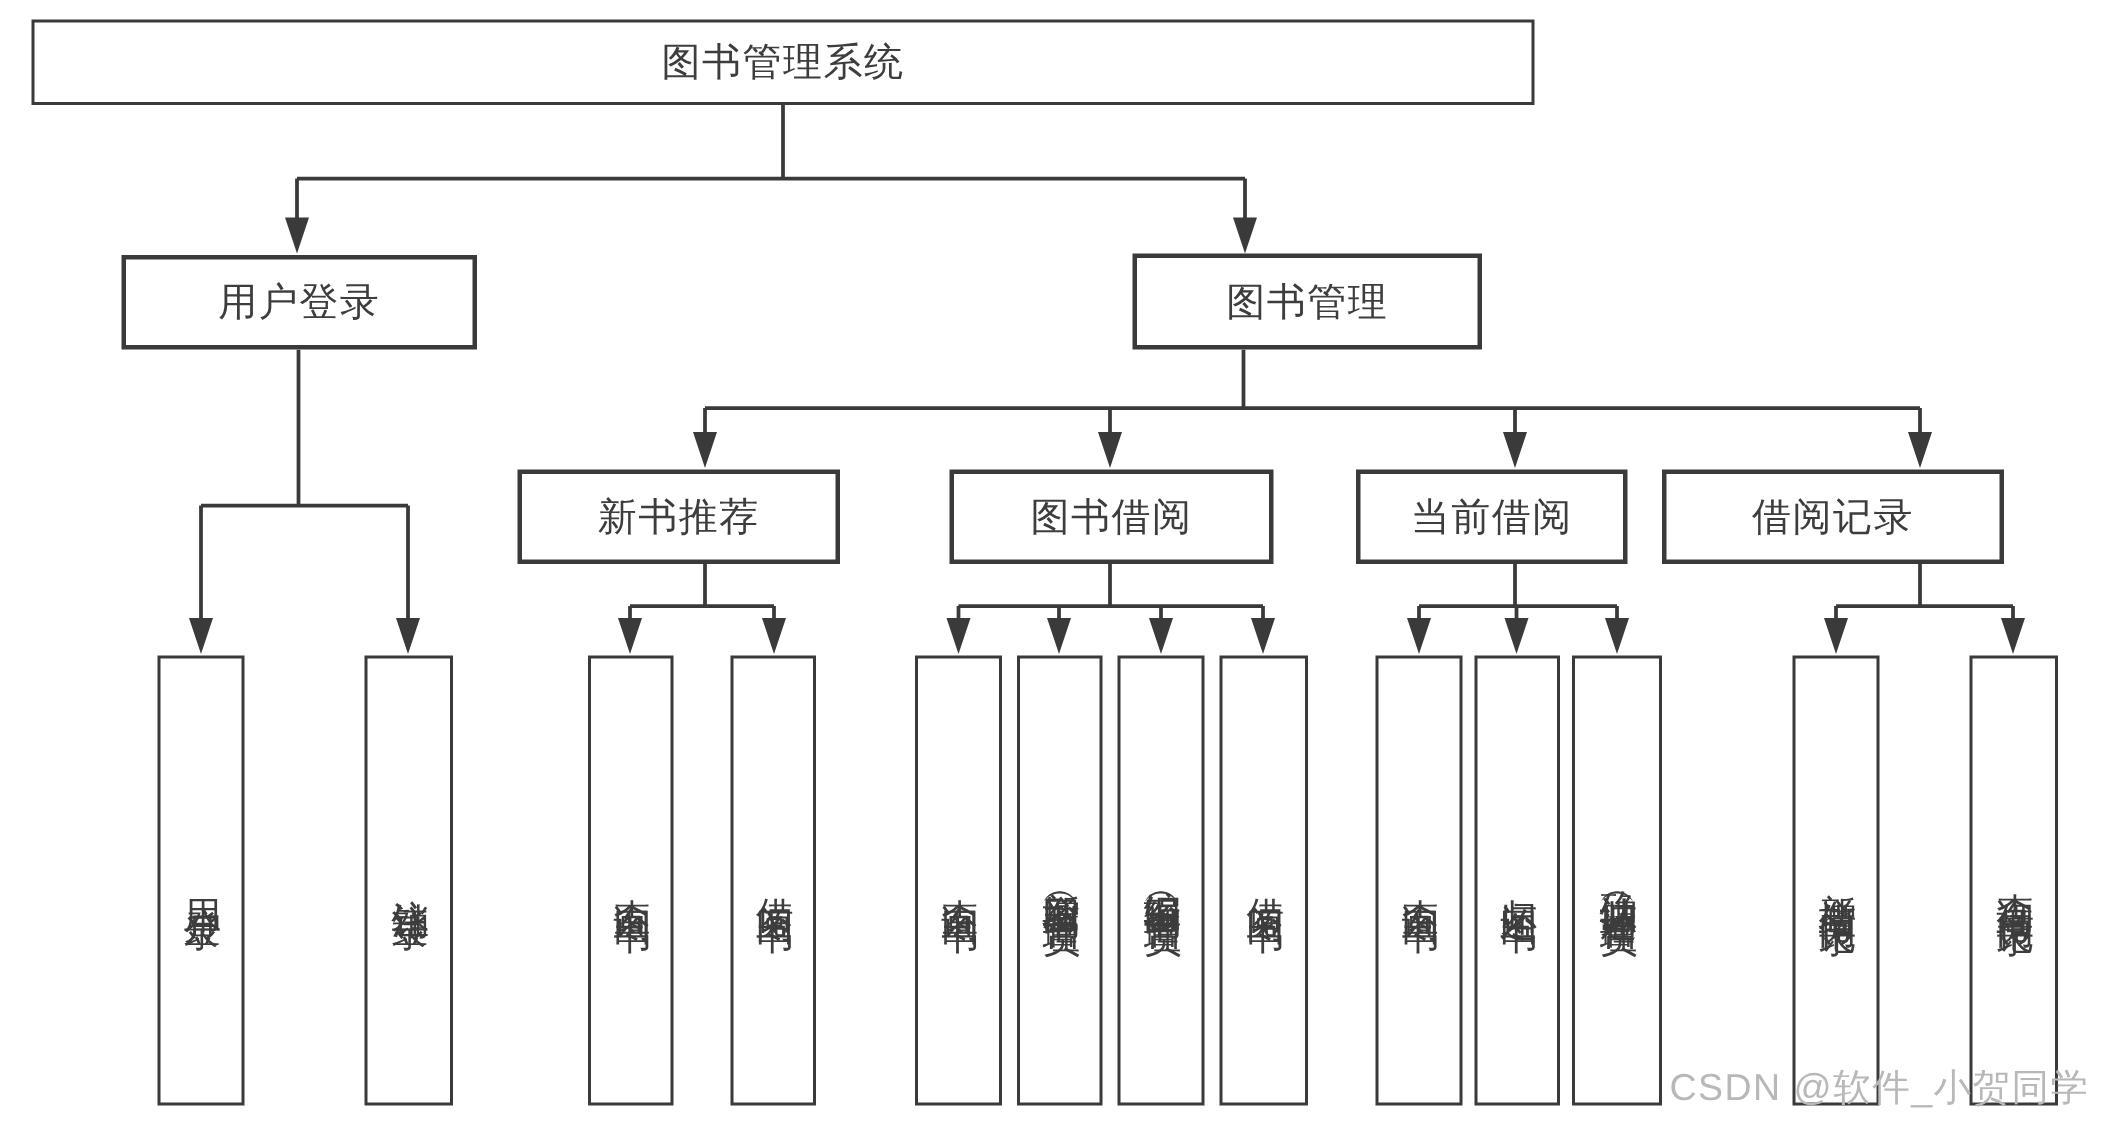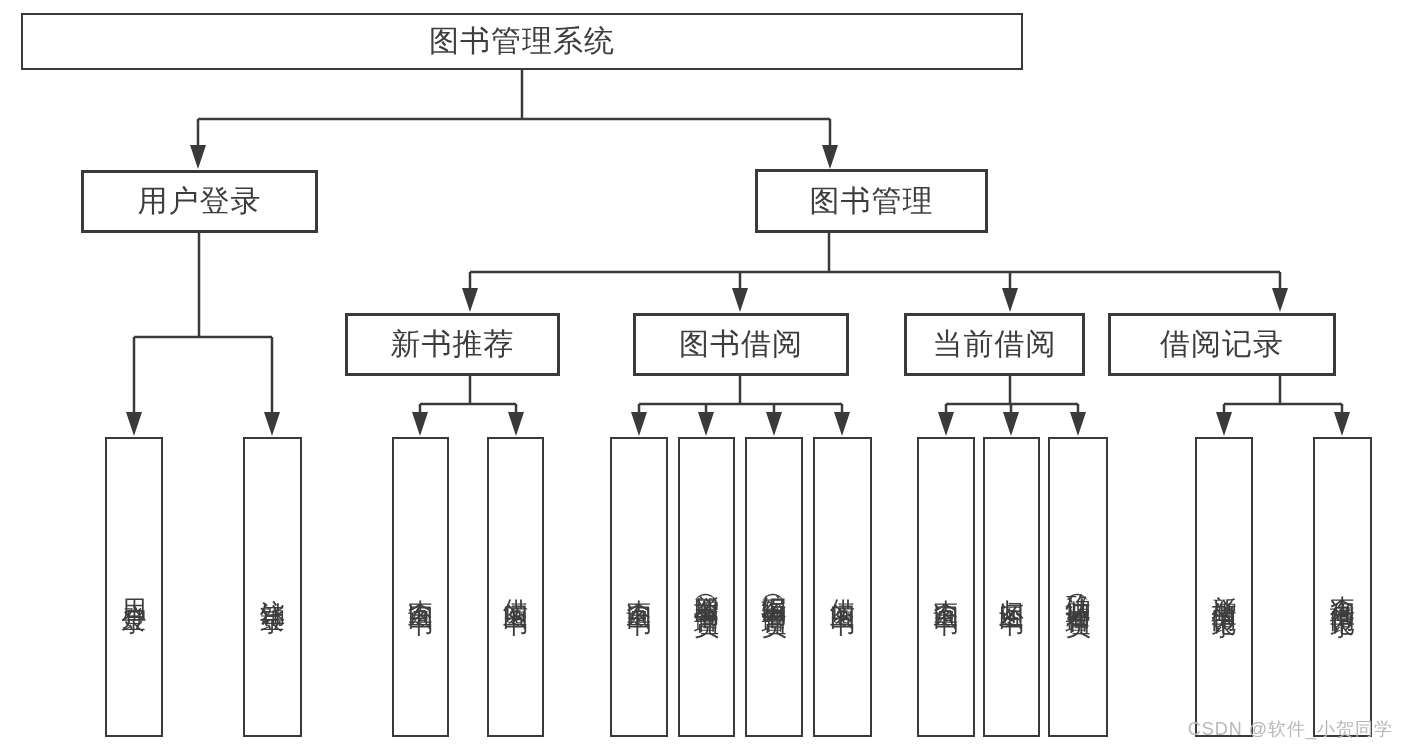--- a/index.html
+++ b/index.html
@@ -29,21 +29,21 @@
     border: 3px solid #3a3a3a;
     background: #ffffff;
     display: flex;
     align-items: center;
     justify-content: center;
   }
   .hbox.root {
     border-width: 2px;
   }
   .hbox .lbl {
-    font-size: 30px;
+    font-size: 26px;
     letter-spacing: 1px;
     color: #3d3d3d;
     white-space: nowrap;
   }
   .vbox {
     position: absolute;
     box-sizing: border-box;
     top: 437px;
     height: 300px;
     border: 2px solid #3a3a3a;
@@ -60,21 +60,21 @@
     color: #3d3d3d;
     line-height: 1;
   }
   .vbox.long .vlbl {
     letter-spacing: 3px;
   }
   #watermark {
     position: absolute;
     right: 12px;
     bottom: 6px;
-    font-size: 18px;
+    font-size: 25px;
     color: #b8b8b8;
     letter-spacing: 1px;
     white-space: nowrap;
   }
 </style>
 </head>
 <body>
 
 <div id="canvas">
 

